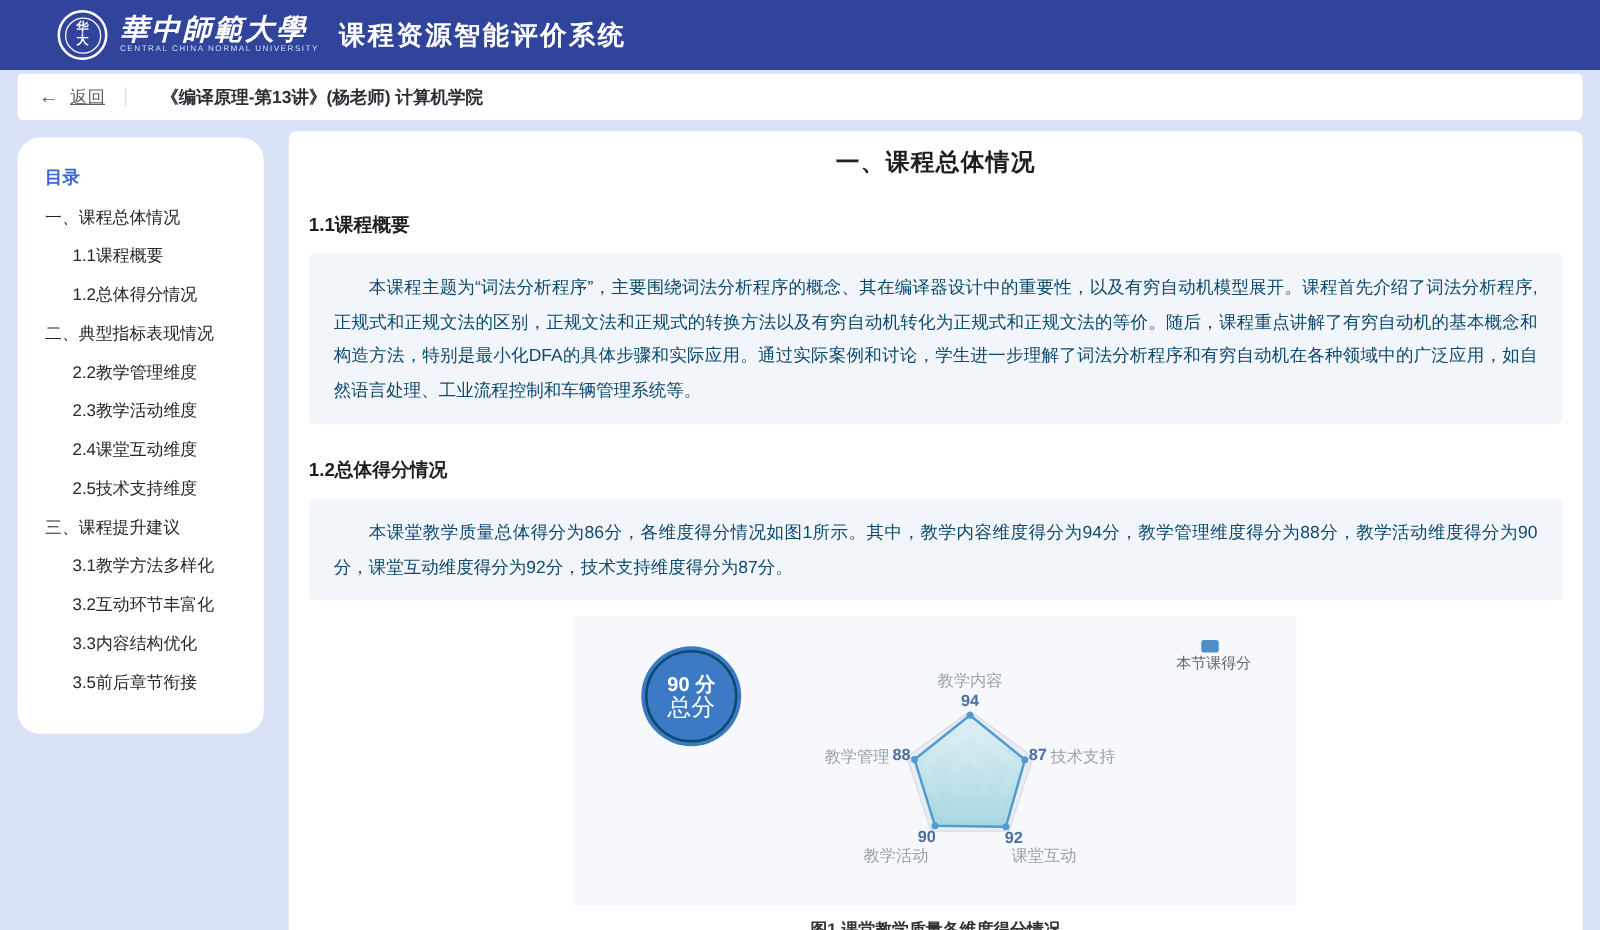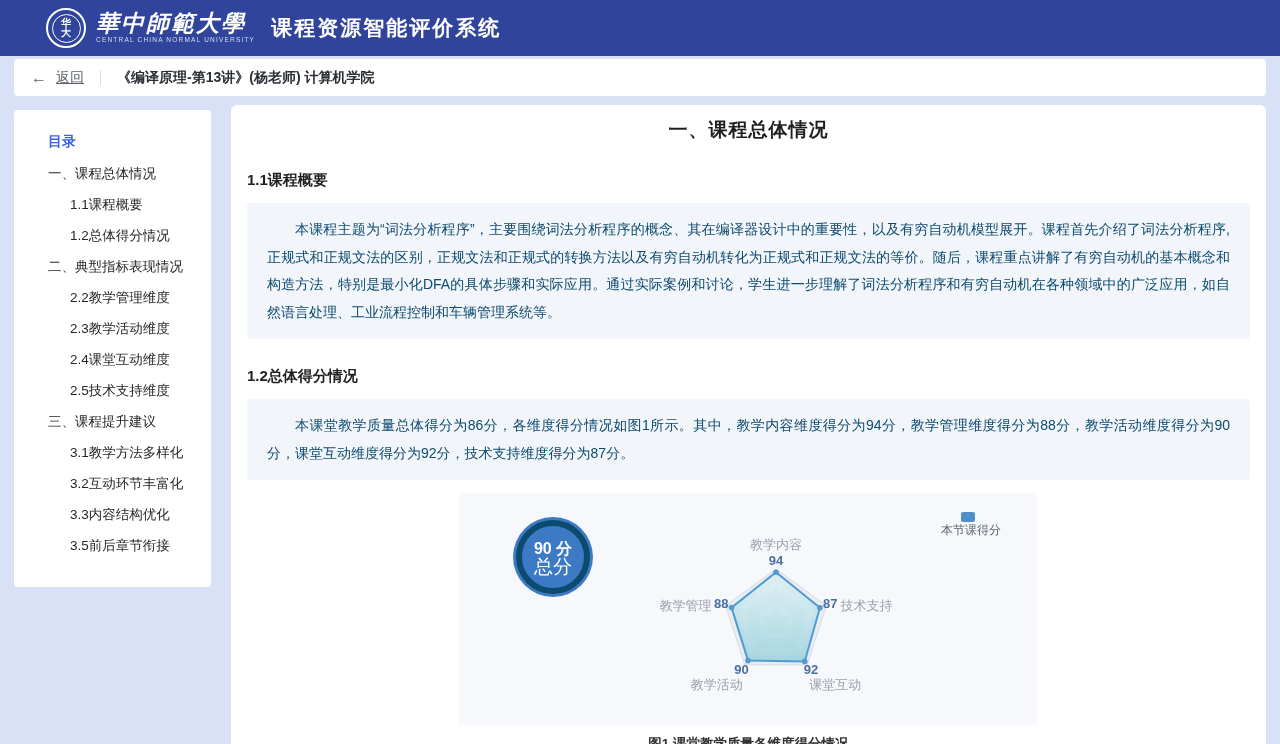--- a/index.html
+++ b/index.html
@@ -13,43 +13,43 @@
   .univ-block { margin-left:10px; color:#fff; }
   .univ-cn { font-family:"Liberation Serif","DejaVu Serif",serif; font-style:italic; font-weight:bold; font-size:23px; letter-spacing:2px; line-height:22px; }
   .univ-en { font-size:6.5px; letter-spacing:1.2px; color:#d7def5; margin-top:1px; white-space:nowrap; }
   .app-title { color:#fff; font-size:21px; font-weight:bold; letter-spacing:2px; margin-left:16px; }
 
   
   .backbar { margin:3px 14px 0 14px; height:37px; background:#fff; border-radius:4px; display:flex; align-items:center; padding:0 17px; }
   .back-arrow { color:#5c6268; font-size:16px; cursor:pointer; }
   .back-label { color:#5c6268; font-size:14px; margin-left:9px; cursor:pointer;text-decoration:underline; }
   .vdivider { width:1px; height:15px; background:#d8dce3; margin:0 16px; }
-  .course-title { color:#2b2f36; font-size:14px; font-weight:bold; }
+  .course-title { color:#2b2f36; font-size:14px; font-weight:bold;margin-left:12px; }
 
   
-  .sidebar { position:absolute; left:14px; top:110px; width:197px; background:#fff; border-radius:4px; padding:23px 0 26px 16px; }
+  .sidebar { position:absolute; left:14px; top:110px; width:197px; background:#fff; border-radius:18px; padding:23px 0 26px 4px; }
   .toc-title { color:#3a66d6; font-size:14px; font-weight:bold; padding-left:18px; margin-bottom:7px; }
   .toc-list { list-style:none; }
   .toc-list li { font-size:13.5px; color:#262626; line-height:31px; white-space:nowrap; cursor:pointer; }
   .toc-list li.lv1 { padding-left:18px; font-weight:500; }
   .toc-list li.lv2 { padding-left:40px; font-weight:400; }
 
   
   .main { position:absolute; left:231px; top:105px; width:1035px; height:660px; background:#fff; border-radius:6px; padding:0 16px; }
   .main-title { font-size:19px; font-weight:bold; color:#1f1f1f; text-align:center; margin-top:12px; letter-spacing:1px; }
   .sec-heading { font-size:15px; font-weight:bold; color:#1f1f1f; margin:28px 0 13px 0; }
   .parabox { background:#f2f5fa; border-radius:4px; padding:13px 20px; }
   .parabox p { font-size:14px; color:#0c4a6e; line-height:27.5px; text-indent:2em; text-align:justify; }
 
   
   .chart-card { position:relative; width:578px; height:232px; margin-left:212px; margin-top:13px; background:#f7f8fc; }
   .legend { position:absolute; top:19px; right:36px; display:flex; align-items:center; cursor:pointer;flex-direction:column; }
   .legend-swatch { width:14px; height:10px; border-radius:2px; background:#4e8fc7; }
   .legend-label { font-size:12px; color:#5f6670; margin-left:6px; }
-  .score-badge { position:absolute; left:57px; top:27px; width:74px; height:74px; border-radius:50%; background:#3d7ac5; border:6px solid #0c4a6e; box-shadow:0 0 0 3px #3d7ac5; display:flex; flex-direction:column; align-items:center; justify-content:center; color:#fff; }
+  .score-badge { position:absolute; left:57px; top:27px; width:74px; height:74px; border-radius:50%; background:#3d7ac5; border:2px solid #0c4a6e; box-shadow:0 0 0 3px #3d7ac5; display:flex; flex-direction:column; align-items:center; justify-content:center; color:#fff; }
   .badge-line1 { font-size:16px; font-weight:bold; line-height:19px; }
   .badge-line2 { font-size:19px; line-height:17px; }
   #radar-svg { position:absolute; left:167px; top:19px; }
 
   .fig-caption { text-align:center; font-size:13.5px; font-weight:bold; color:#333; margin-top:10px; }
 </style>
 </head>
 <body>
 
 <div class="page">

